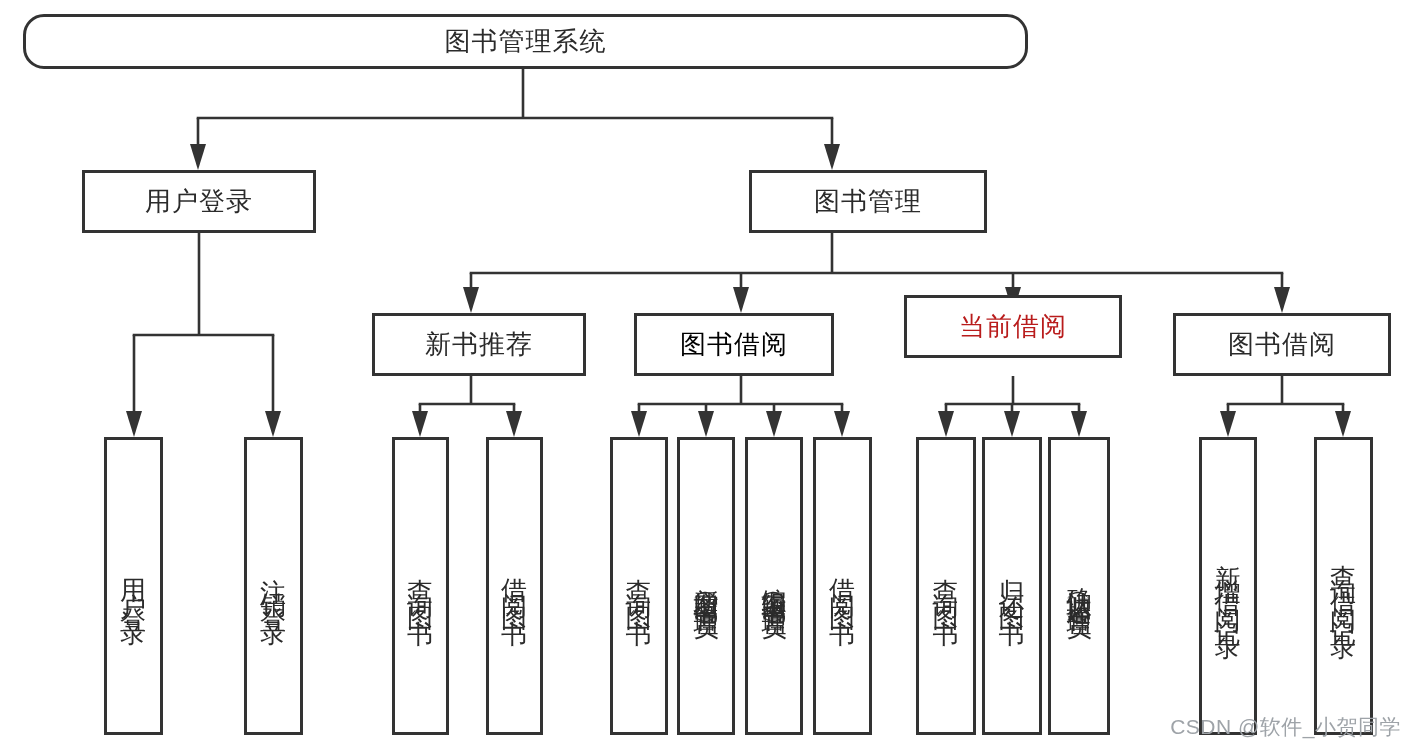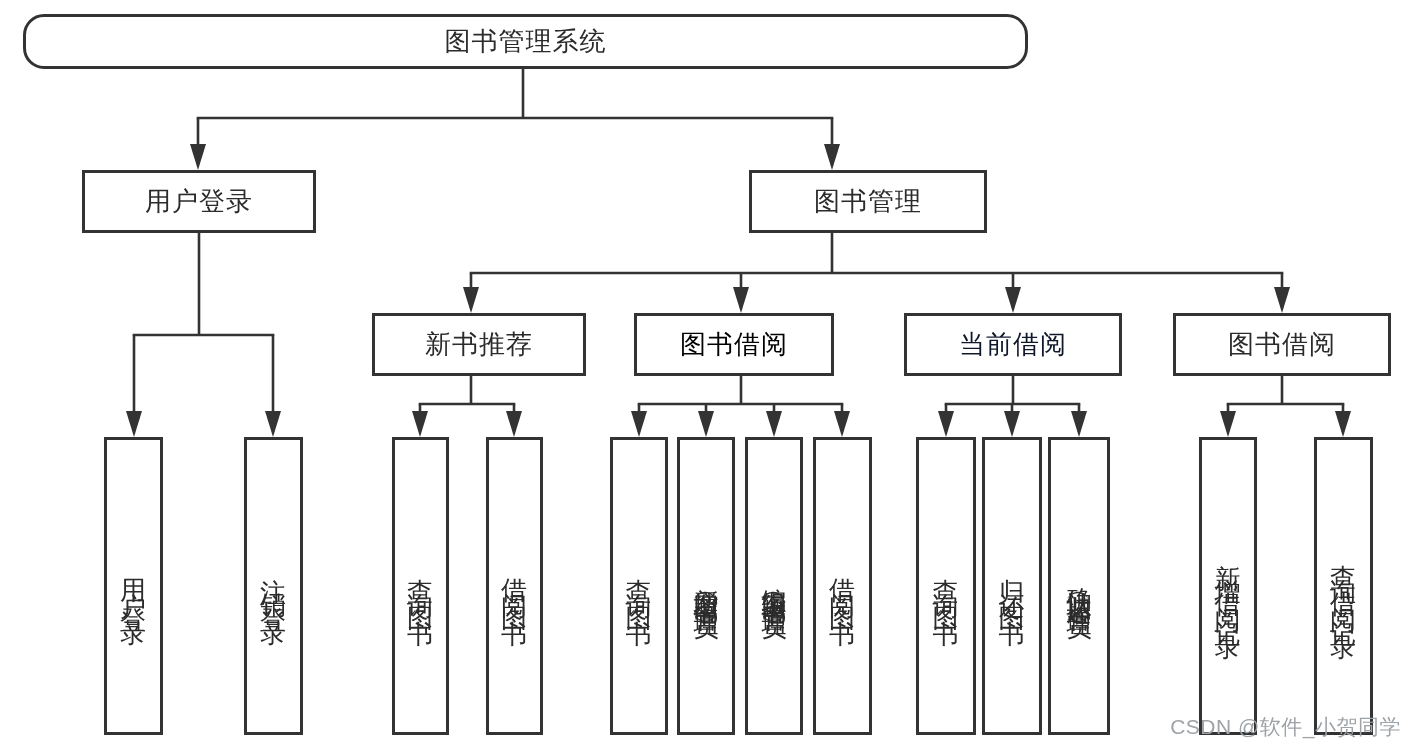--- a/index.html
+++ b/index.html
@@ -117,21 +117,21 @@
       <polygon points="1220,411 1236,411 1228,437" fill="#333333"></polygon>
       <line x1="1343" y1="404" x2="1343" y2="417" stroke="#333333" stroke-width="2.6"></line>
       <polygon points="1335,411 1351,411 1343,437" fill="#333333"></polygon>
     </svg>
   <div id="nodes-layer">
       <div class="node h-box" style="left: 23px; top: 14px; width: 1005px; height: 55px; border-color: rgb(51, 51, 51); color: rgb(43, 43, 43); border-radius: 21px;">图书管理系统</div>
       <div class="node h-box" style="left: 82px; top: 170px; width: 234px; height: 63px; border-color: rgb(51, 51, 51); color: rgb(43, 43, 43);">用户登录</div>
       <div class="node h-box" style="left: 714px; top: 170px; width: 238px; height: 63px; border-color: rgb(51, 51, 51); color: rgb(43, 43, 43); margin-left: 35px;">图书管理</div>
       <div class="node h-box" style="left: 372px; top: 313px; width: 214px; height: 63px; border-color: rgb(51, 51, 51); color: rgb(43, 43, 43);">新书推荐</div>
       <div class="node h-box" style="left: 634px; top: 313px; width: 200px; height: 63px; border-color: rgb(51, 51, 51); color: #000000;">图书借阅</div>
-      <div class="node h-box" style="left: 904px; top: 313px; width: 218px; height: 63px; border-color: rgb(51, 51, 51); color: #0f172a;">当前借阅</div>
+      <div class="node h-box" style="left: 904px; top: 295px; width: 218px; height: 63px; border-color: rgb(51, 51, 51); color: #b91c1c;">当前借阅</div>
       <div class="node h-box" style="left: 1173px; top: 313px; width: 218px; height: 63px; border-color: rgb(51, 51, 51); color: rgb(43, 43, 43);">图书借阅</div>
       <div class="node v-box" style="left: 104px; top: 437px; width: 59px; height: 298px; border-color: rgb(51, 51, 51); color: rgb(43, 43, 43);">用户登录</div>
       <div class="node v-box" style="left: 244px; top: 437px; width: 59px; height: 298px; border-color: rgb(51, 51, 51); color: rgb(43, 43, 43);">注销登录</div>
       <div class="node v-box" style="left: 392px; top: 437px; width: 57px; height: 298px; border-color: rgb(51, 51, 51); color: rgb(43, 43, 43);">查询图书</div>
       <div class="node v-box" style="left: 486px; top: 437px; width: 57px; height: 298px; border-color: rgb(51, 51, 51); color: rgb(43, 43, 43);">借阅图书</div>
       <div class="node v-box" style="left: 610px; top: 437px; width: 58px; height: 298px; border-color: rgb(51, 51, 51); color: rgb(43, 43, 43);">查询图书</div>
       <div class="node v-box dense" style="left: 677px; top: 437px; width: 58px; height: 298px; border-color: rgb(51, 51, 51); color: rgb(43, 43, 43);">新增图书（管理员）</div>
       <div class="node v-box dense" style="left: 745px; top: 437px; width: 58px; height: 298px; border-color: rgb(51, 51, 51); color: rgb(43, 43, 43);">编辑图书（管理员）</div>
       <div class="node v-box" style="left: 813px; top: 437px; width: 59px; height: 298px; border-color: rgb(51, 51, 51); color: rgb(43, 43, 43);">借阅图书</div>
       <div class="node v-box" style="left: 916px; top: 437px; width: 60px; height: 298px; border-color: rgb(51, 51, 51); color: rgb(43, 43, 43);">查询图书</div>

